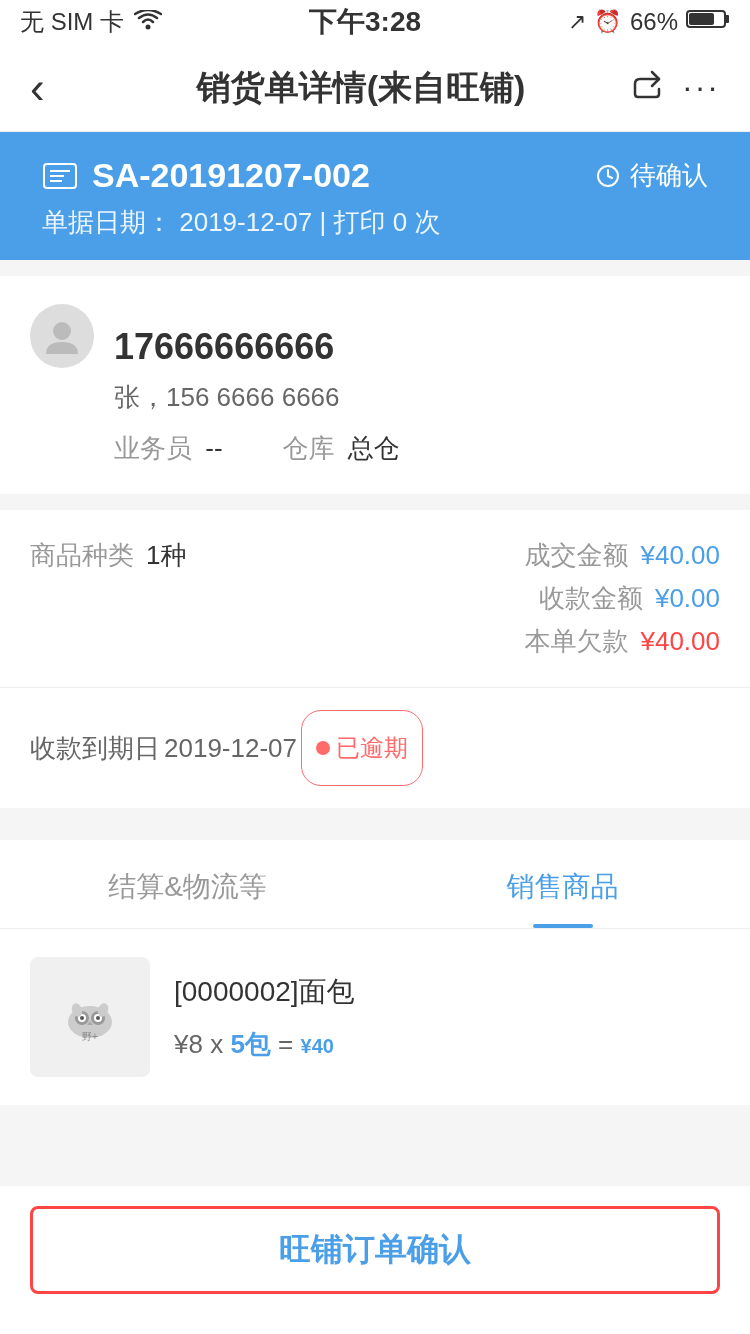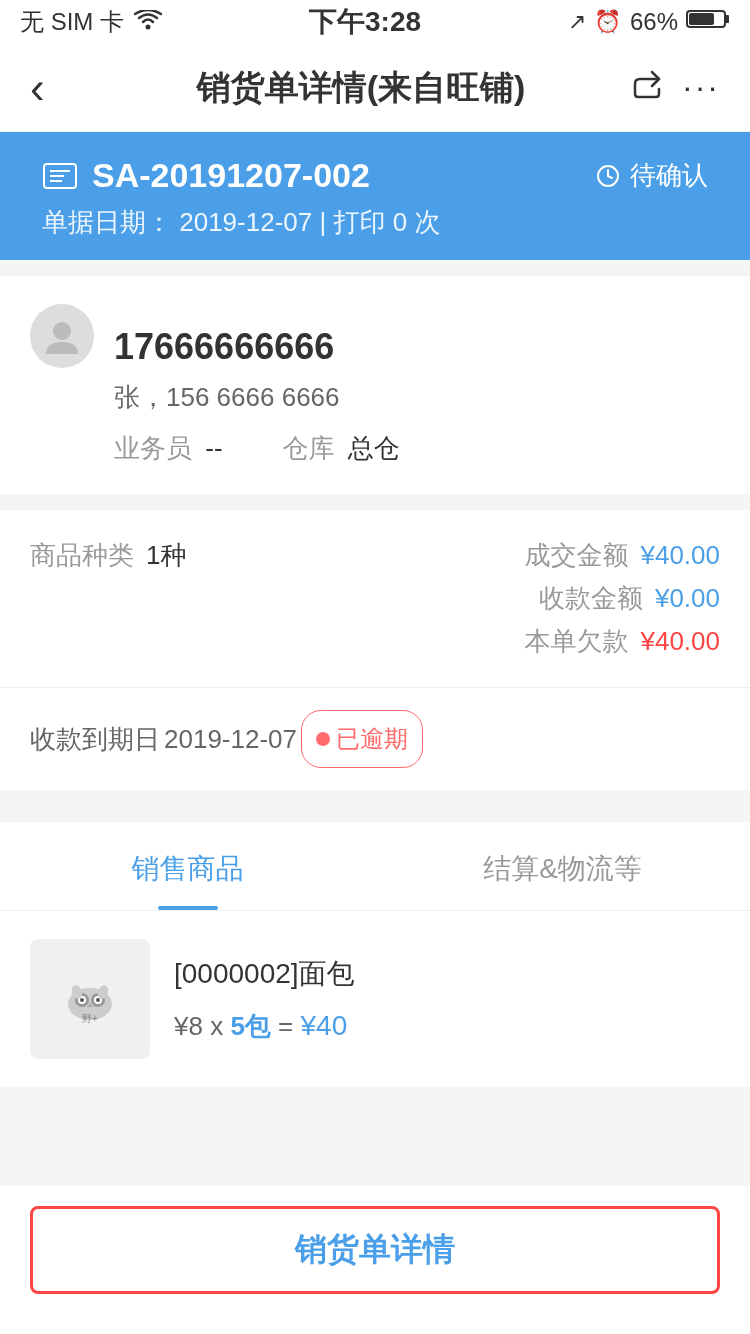--- a/index.html
+++ b/index.html
@@ -245,21 +245,21 @@
     .product-name {
       font-size: 28px;
       color: #333;
       margin-bottom: 16px;
     }
     .product-price {
       font-size: 26px;
       color: #666;
     }
     .price-highlight { color: #4A9FE8; font-weight: 600; }
-    .price-total { color: #4A9FE8; font-weight: 400; font-size: 28px; }
+    .price-total { color: #4A9FE8; font-weight: 700; font-size: 20px; }
 
     
     .bottom-area {
       background: #f5f5f5;
       flex: 1;
       min-height: 240px;
     }
 
     
     .bottom-btn-container {
@@ -405,34 +405,34 @@
       </div>
     </div>
   </div>
 </div>
 
 <div class="thin-divider"></div>
 
 <div class="due-date-card">
   <span>收款到期日</span>
   <span>2019-12-07</span>
-  <span style="display:flex;align-items:center;gap:6px;color:#FF6B6B;font-size:24px;border:1px solid #FF6B6B;border-radius:20px;padding:12px 14px;">
+  <span style="display:flex;align-items:center;gap:6px;color:#FF6B6B;font-size:24px;border:1px solid #FF6B6B;border-radius:20px;padding:21px 14px;">
     <span style="width:14px;height:14px;border-radius:50%;background:#FF6B6B;display:inline-block;"></span>
     <span>已逾期</span>
   </span>
 </div>
 
 <div class="divider"></div>
 
 <div class="tabs">
+  <div class="tab">
+    <span>结算&amp;物流等</span>
+  </div>
   <div class="tab active">
     <span>销售商品</span>
-  </div>
-  <div class="tab">
-    <span>结算&amp;物流等</span>
   </div>
 </div>
 
 <div class="product-list">
   <div class="product-item">
     <div class="product-thumb">
       <svg width="70" height="50" viewBox="0 0 70 50">
 
         <ellipse cx="35" cy="30" rx="22" ry="16" fill="#ccc"></ellipse>
 
@@ -460,14 +460,14 @@
         <span> = </span>
         <span class="price-total">¥40</span>
       </div>
     </div>
   </div>
 </div>
 
 <div class="bottom-area" style="height:280px;"></div>
 
 <div class="bottom-btn-container">
-  <button class="confirm-btn">销货单详情</button>
+  <button class="confirm-btn">旺铺订单确认</button>
 </div>
 
 </body></html>

